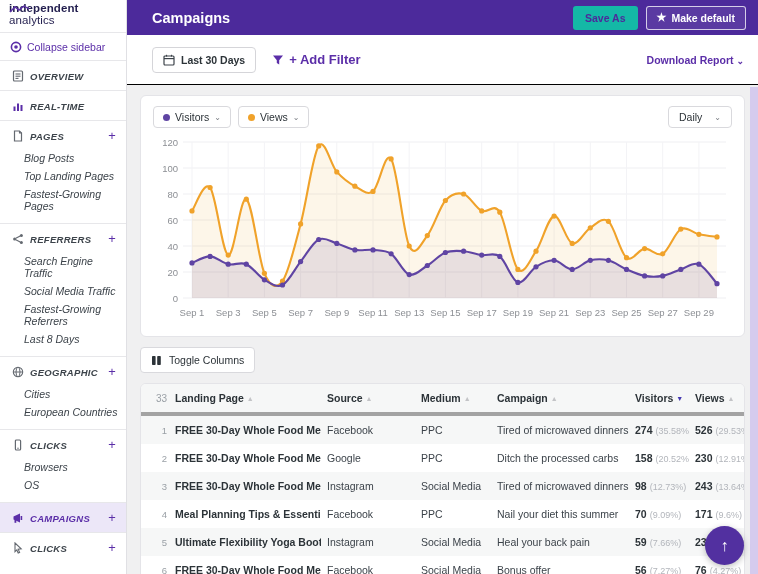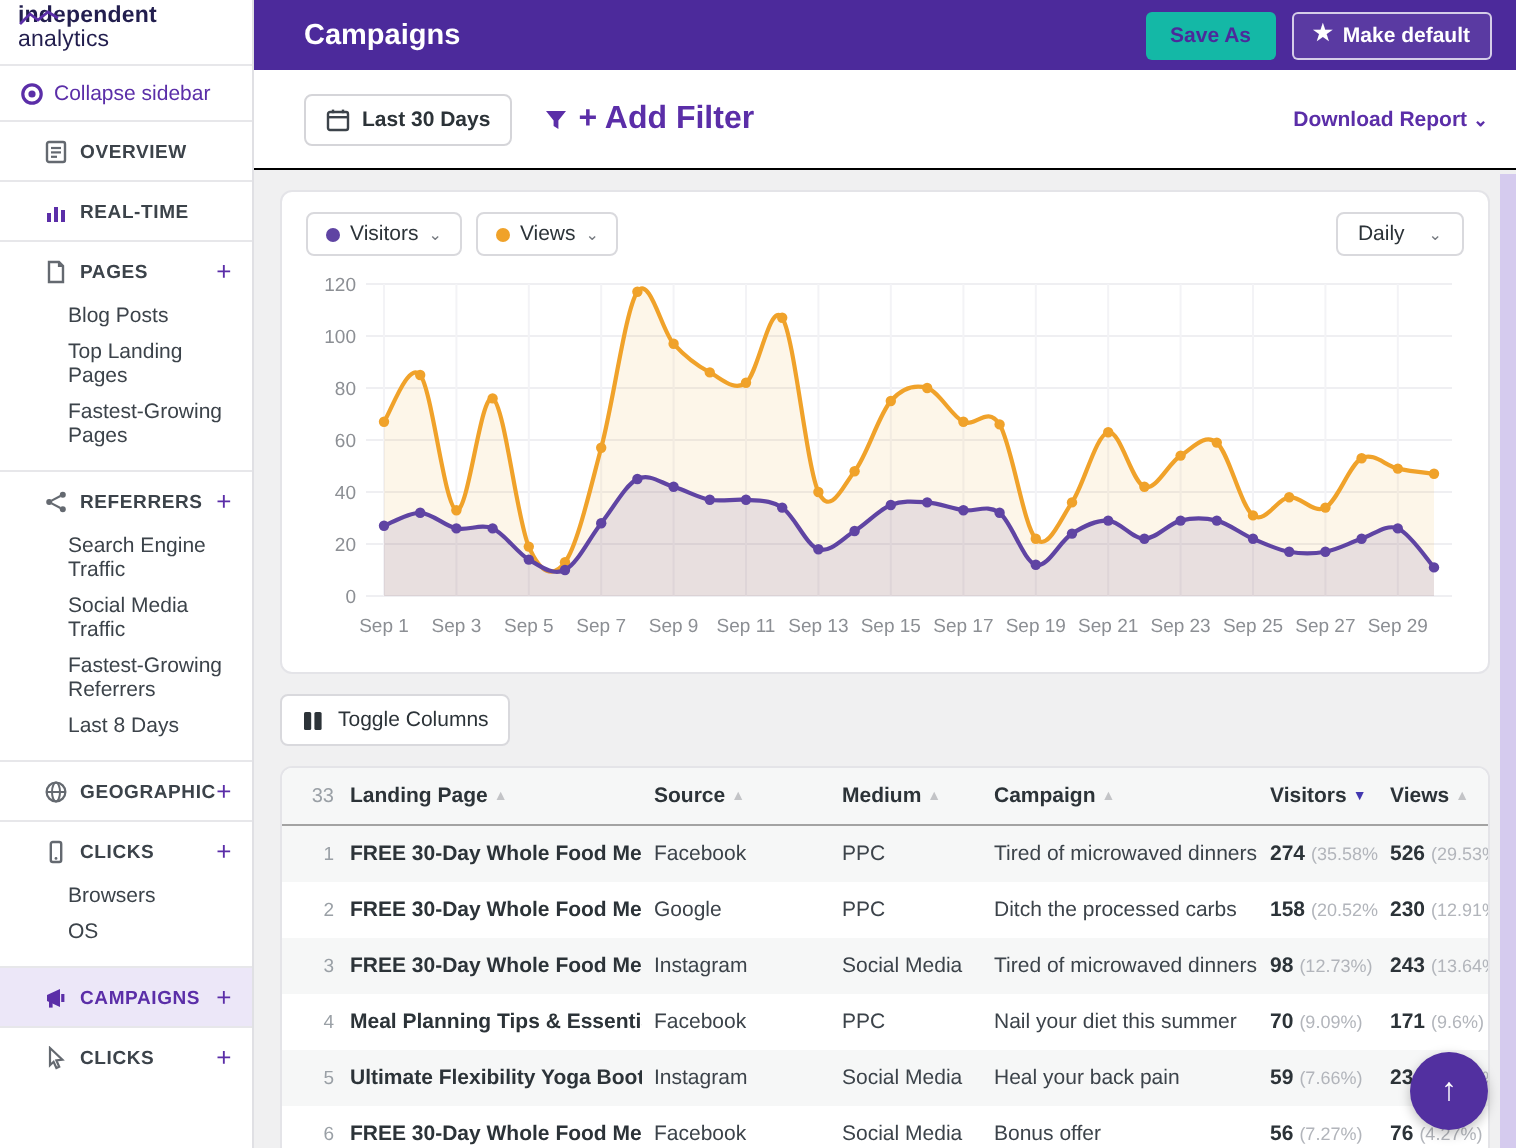--- a/index.html
+++ b/index.html
@@ -6,58 +6,58 @@
   html,body { width:758px; height:574px; overflow:hidden; font-family:"Liberation Sans",sans-serif; background:#f0f0f1; }
   .app { position:absolute; inset:0; width:758px; height:574px; }
 
   
   .sidebar { position:absolute; left:0; top:0; width:127px; height:574px; background:#fff; border-right:1px solid #e0e0e4; z-index:4; }
   .logo { height:33px; border-bottom:1px solid #e7e7ea; display:flex; align-items:flex-end; padding:0 0 6px 9px; position:relative; }
   .logo-text { font-size:11.5px; color:#221e4e; letter-spacing:.1px; }
   .logo-text b { font-weight:bold; }
   .logo-zigzag { position:absolute; left:9px; top:5px; }
   .collapse-row { display:flex; align-items:flex-end; gap:5px; padding:8px 10px 7px 10px; color:#5b2ea8; font-size:10.5px; cursor:pointer; }
-  .side-section { border-top:1px solid #e7e7ea; padding:7px 8px 6px 22px; }
+  .side-section { border-top:1px solid #e7e7ea; padding:7px 8px 6px 12px;font-style:italic; }
   .side-head { display:flex; align-items:center; gap:6px; font-size:9.5px; font-weight:bold; color:#3c434a; letter-spacing:.3px; cursor:pointer; position:relative; padding:2px 0; }
   .side-head .plus { position:absolute; right:2px; top:0; color:#5b2ea8; font-size:13px; font-weight:normal; }
   .side-items { margin:5px 0 2px 0; }
   .side-item { font-size:10.5px; color:#3c434a; padding:3px 0 3px 12px; cursor:pointer; }
   .side-section.active { background:#ece7f8; }
   .side-section.active .side-head { color:#5b2ea8; }
   .icon12 { width:12px; height:12px; flex:0 0 12px; display:inline-block; }
 
   
   .main { position:absolute; left:127px; top:0; right:0; height:574px; background:#f0f0f1; }
   .topbar { height:35px; background:#4c2a9b; display:flex; align-items:center; padding:0 12px 0 25px; }
   .topbar-title { color:#fff; font-size:14.5px; font-weight:bold; flex:1; }
   .btn-saveas { background:#14b8a6; color:#4c2a9b; font-size:10.5px; font-weight:bold; border:none; border-radius:3px; padding:6px 12px; cursor:pointer; }
   .btn-makedefault { margin-left:8px; background:rgba(255,255,255,0.08); color:#fff; font-size:10.5px; font-weight:bold; border:1px solid rgba(255,255,255,0.75); border-radius:3px; padding:5px 10px; cursor:pointer; display:flex; align-items:center; gap:5px; }
   .star { font-size:11px; line-height:1; }
 
   .toolbar { height:50px; background:#fff; border-bottom:1px solid #000000; display:flex; align-items:center; padding:0 14px 0 25px; }
   .btn-date { display:flex; align-items:center; gap:6px; background:#fff; border:1px solid #d5d5d9; border-radius:4px; padding:6px 10px; font-size:10.5px; font-weight:bold; color:#2c3338; cursor:pointer; }
-  .add-filter { display:flex; align-items:center; gap:5px; margin-left:16px; color:#5b2ea8; font-size:16px; font-weight:bold; cursor:pointer; }
+  .add-filter { display:flex; align-items:center; gap:5px; margin-left:16px; color:#5b2ea8; font-size:13px; font-weight:bold; cursor:pointer; }
   .toolbar-spacer { flex:1; }
   .download { color:#5b2ea8; font-size:10.5px; font-weight:bold; cursor:pointer; }
   .download .chev { font-size:9px; }
 
   .content { padding:10px 13px 0 13px; }
 
   .chart-card { background:#fff; border:1px solid #e4e4e8; border-radius:6px; padding:10px 12px 6px 12px; }
   .chart-controls { display:flex; align-items:center; gap:7px; }
   .chip { display:flex; align-items:center; gap:5px; border:1px solid #d9d9dd; border-radius:4px; padding:4px 9px; font-size:10.5px; color:#2c3338; background:#fff; cursor:pointer; }
   .chip .dot { width:7px; height:7px; border-radius:50%; display:inline-block; }
   .chip .chev, .select .chev { color:#787c82; font-size:8px; }
   .select { margin-left:auto; display:flex; align-items:center; gap:12px; border:1px solid #d9d9dd; border-radius:4px; padding:4px 10px; font-size:10.5px; color:#2c3338; background:#fff; cursor:pointer; }
 
   .toggle-cols { margin:10px 0; display:inline-flex; align-items:center; gap:7px; background:#fff; border:1px solid #d9d9dd; border-radius:4px; padding:6px 10px; font-size:10.5px; color:#2c3338; cursor:pointer; }
 
   .table-card { background:#fff; border:1px solid #e4e4e8; border-radius:6px 6px 0 0; overflow:hidden; }
   table { width:100%; border-collapse:collapse; table-layout:fixed; }
-  thead th { background:#f6f7f7; border-bottom:1px solid #a3a3a3; font-size:10.5px; font-weight:bold; color:#2c3338; text-align:left; padding:8px 6px; white-space:nowrap; overflow:hidden; }
+  thead th { background:#f6f7f7; border-bottom:4px solid #a3a3a3; font-size:10.5px; font-weight:bold; color:#2c3338; text-align:left; padding:8px 6px; white-space:nowrap; overflow:hidden; }
   thead th.numcol { color:#9aa0a6; font-weight:normal; font-size:10px; text-align:right; padding-right:2px; }
   tbody td { font-size:10.5px; color:#3c434a; padding:8px 6px; white-space:nowrap; overflow:hidden; }
   tbody tr:nth-child(odd) { background:#f6f7f7; }
   tbody tr:nth-child(even) { background:#fff; }
   td.numcol { color:#9aa0a6; font-size:9.5px; text-align:right; padding-right:2px; }
   td.lp { font-weight:bold; color:#2c3338; }
   .metric b { color:#2c3338; font-weight:bold; }
   .pct { color:#b2b5bb; font-size:9px; margin-left:3px; }
   .sort-active { color:#4338b0; font-size:7px; margin-left:3px; vertical-align:1px; }
   .sort-idle { color:#c3c4c7; font-size:7px; margin-left:3px; vertical-align:1px; }
@@ -144,20 +144,24 @@
         </div>
         <div class="side-section">
           <div class="side-head">
             <span class="icon12"><svg class="icon12" viewBox="0 0 12 12">
                 <circle cx="6" cy="6" r="4.7" fill="none" stroke="#646970" stroke-width="1.1"></circle>
                 <ellipse cx="6" cy="6" rx="2" ry="4.7" fill="none" stroke="#646970" stroke-width="1"></ellipse>
                 <line x1="1.3" y1="6" x2="10.7" y2="6" stroke="#646970" stroke-width="1"></line>
               </svg></span>
             <span>GEOGRAPHIC</span>
             <span class="plus">+</span>
+          </div>
+          <div class="side-items">
+            <div class="side-item">Cities</div>
+            <div class="side-item">European Countries</div>
           </div>
         </div>
         <div class="side-section">
           <div class="side-head">
             <span class="icon12"><svg class="icon12" viewBox="0 0 12 12">
                 <rect x="3.4" y="1" width="5.2" height="10" rx="1" fill="none" stroke="#646970" stroke-width="1.2"></rect>
                 <circle cx="6" cy="9.2" r="0.7" fill="#646970"></circle>
               </svg></span>
             <span>CLICKS</span>
             <span class="plus">+</span>

